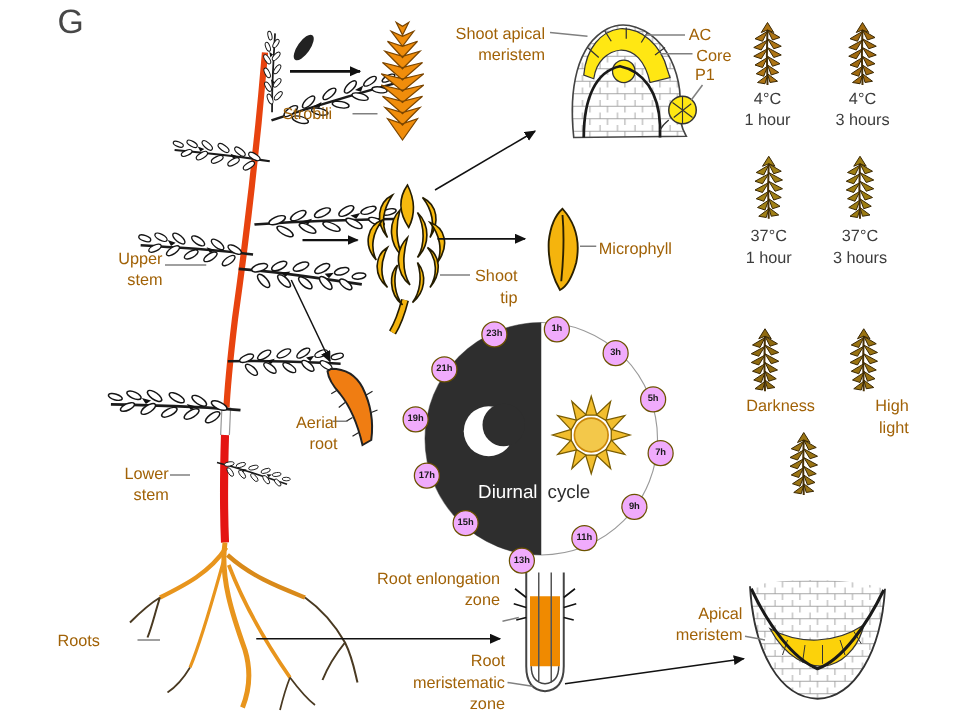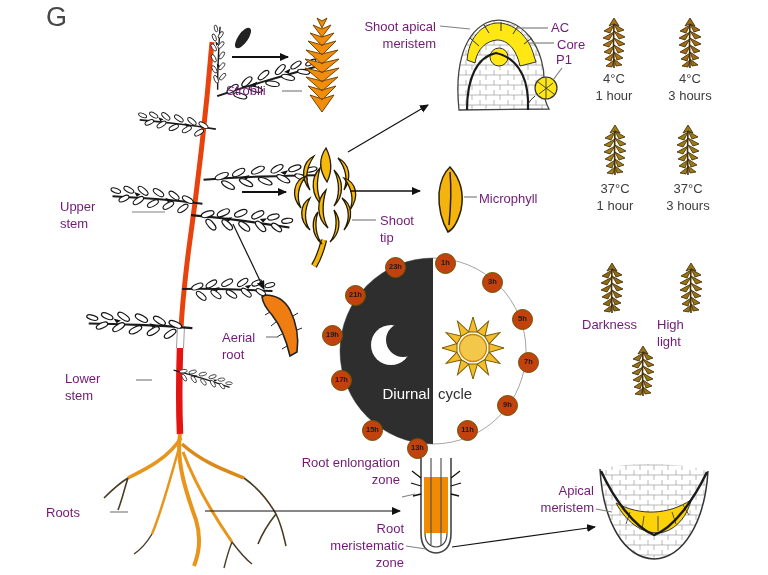--- a/index.html
+++ b/index.html
@@ -1,26 +1,26 @@
 <!DOCTYPE html>
 <html><head>
 <meta charset="utf-8">
 <style>
   html,body{margin:0;padding:0;background:#fff;}
   #canvas{position:relative;width:768px;height:575px;background:#fff;overflow:hidden;
           font-family:"Liberation Sans",sans-serif;}
   #art{position:absolute;left:0;top:0;}
-  .lbl{position:absolute;font-size:13px;color:#701a75;line-height:1.3;white-space:nowrap;}
+  .lbl{position:absolute;font-size:13px;color:#a16207;line-height:1.3;white-space:nowrap;}
   .lbl span{display:block;}
-  .c{text-align:left;} .r{text-align:right;}
+  .c{text-align:right;} .r{text-align:right;}
   .big{font-size:15px;}
   .panel-g{position:absolute;left:46px;top:2px;font-size:27px;color:#474747;}
   .treat{position:absolute;text-align:center;font-size:13px;color:#3C3C3C;line-height:1.32;}
   .treat div{white-space:nowrap;}
-  .dot{position:absolute;width:21px;height:21px;border-radius:50%;background:#c2410c;
+  .dot{position:absolute;width:21px;height:21px;border-radius:50%;background:#f0abfc;
        border:1.5px solid #6b5200;box-sizing:border-box;color:#1a1a1a;
        font-weight:bold;font-size:7.5px;line-height:17px;text-align:center;}
   .night-word{color:#ffffff;}
   .day-word{color:#2e2e2e;}
 </style>
 </head>
 <body>
 
 <div id="canvas">
 
@@ -244,21 +244,21 @@
 <div class="lbl" style="left:226px;top:83px;">Strobili</div>
 
 <div class="lbl r" style="left:324px;top:19px;width:112px;">
   <span>Shoot apical</span>
       <span>meristem</span>
 </div>
 <div class="lbl" style="left:551px;top:20px;">AC</div>
 <div class="lbl" style="left:557px;top:37px;">Core</div>
 <div class="lbl" style="left:556px;top:52px;">P1</div>
 
-<div class="lbl" style="left:380px;top:213px;">
+<div class="lbl" style="left:380px;top:213px;text-align:right;">
   <span>Shoot</span>
       <span>tip</span>
 </div>
 <div class="lbl" style="left:479px;top:191px;">Microphyll</div>
 
 <div class="lbl c" style="left:222px;top:330px;width:48px;">
   <span>Aerial</span>
       <span>root</span>
 </div>
 
@@ -292,21 +292,21 @@
 <div class="lbl r big night-word" style="left:368px;top:384px;width:62px;">Diurnal</div>
 <div class="lbl big day-word" style="left:438px;top:384px;">cycle</div>
 
 <span class="dot" style="left:435px;top:253px;">1h</span>
 <span class="dot" style="left:482px;top:272px;text-align:center;">3h</span>
 <span class="dot" style="left:512px;top:309px;">5h</span>
 <span class="dot" style="left:518px;top:352px;">7h</span>
 <span class="dot" style="left:497px;top:395px;">9h</span>
 <span class="dot" style="left:457px;top:420px;">11h</span>
 <span class="dot" style="left:407px;top:426px;margin-top:12px;">13h</span>
-<span class="dot" style="left:362px;top:420px;text-align:center;">15h</span>
+<span class="dot" style="left:362px;top:408px;text-align:center;">15h</span>
 <span class="dot" style="left:331px;top:370px;">17h</span>
 <span class="dot" style="left:322px;top:325px;">19h</span>
 <span class="dot" style="left:345px;top:285px;">21h</span>
 <span class="dot" style="left:385px;top:257px;">23h</span>
 
 <div class="lbl r" style="left:262px;top:455px;width:138px;">
   <span>Root enlongation</span>
       <span>zone</span>
 </div>
 <div class="lbl r" style="left:300px;top:521px;width:104px;">

